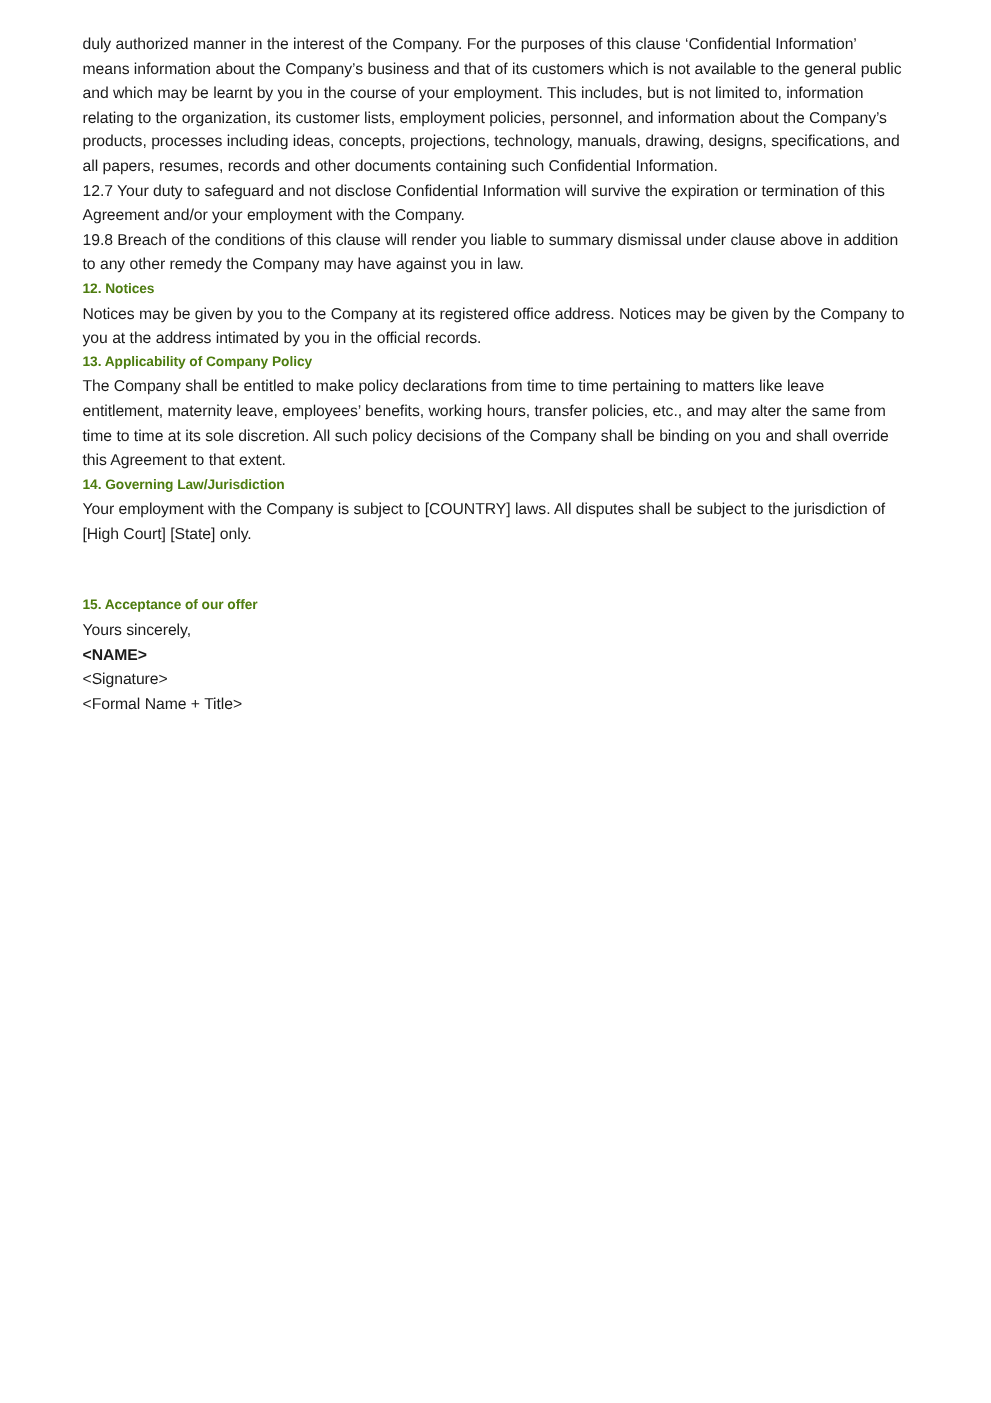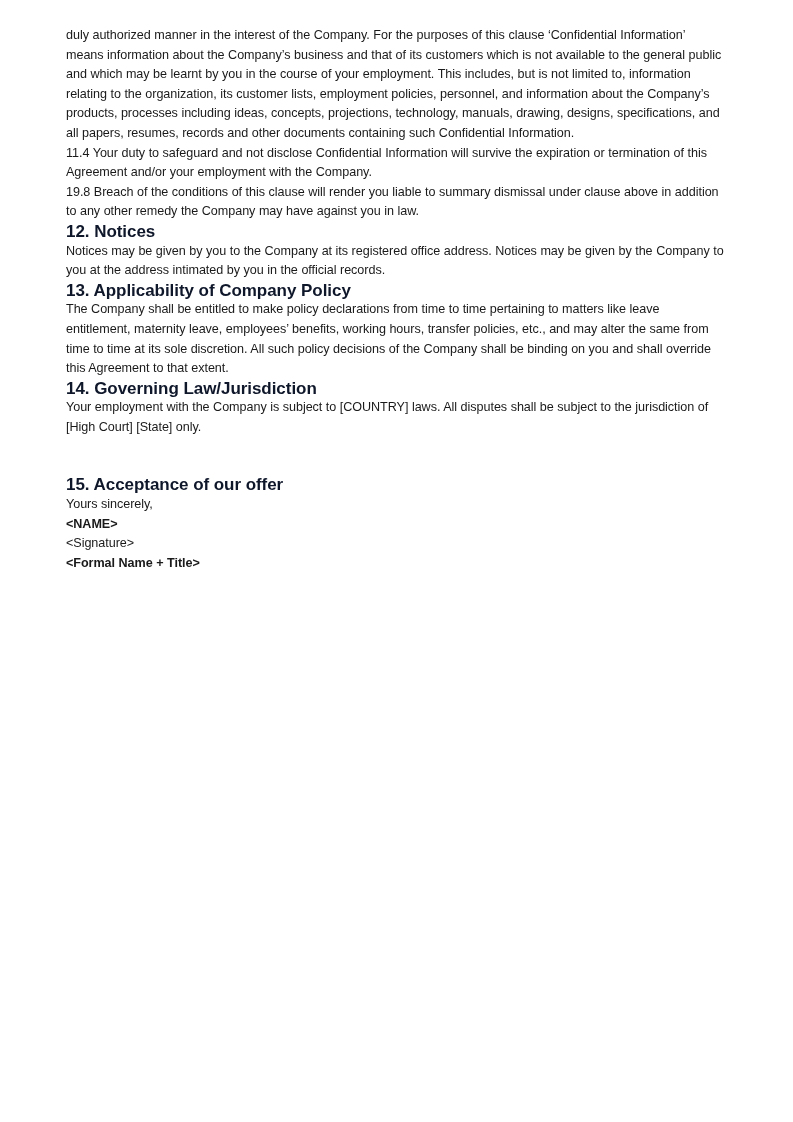--- a/index.html
+++ b/index.html
@@ -31,48 +31,48 @@
     font-size: 12.6px;
     line-height: 19.6px;
     color: #1a1a1a;
     text-align: left;
     letter-spacing: -0.05px;
     word-spacing: 0.1px;
   }
   .gap-para { margin-top: 11px; }
   h2.heading {
     margin: 0;
-    font-size: 17px;
+    font-size: 11px;
     line-height: 19.6px;
     font-weight: bold;
-    color: #0f172a;
+    color: #4d7c0f;
     letter-spacing: -0.05px;
   }
   .heading-block { margin-top: 40px; }
   .heading-block.tight { margin-top: 38px; }
   .after-heading { margin-top: 9px; }
   .closing-block { margin-top: 46px; }
   .signoff-block { margin-top: 37px; }
   .name-block {
     margin-top: 50px;
     font-weight: bold;
   }
   .sig-block { margin-top: 35px; }
-  .formal-block { margin-top: 34px; font-weight: bold; }
+  .formal-block { margin-top: 34px; }
 </style>
 </head>
 <body>
 
 <div class="page">
   <div class="doc-body">
 
     <p class="para">duly authorized manner in the interest of the Company. For the purposes of this clause ‘Confidential Information’ means information about the Company’s business and that of its customers which is not available to the general public and which may be learnt by you in the course of your employment. This includes, but is not limited to, information relating to the organization, its customer lists, employment policies, personnel, and information about the Company’s products, processes including ideas, concepts, projections, technology, manuals, drawing, designs, specifications, and all papers, resumes, records and other documents containing such Confidential Information.</p>
 
 
-    <p class="para gap-para">11.4 Your duty to safeguard and not disclose Confidential Information will survive the expiration or termination of this Agreement and/or your employment with the Company.</p>
+    <p class="para gap-para">12.7 Your duty to safeguard and not disclose Confidential Information will survive the expiration or termination of this Agreement and/or your employment with the Company.</p>
 
     <p class="para gap-para">19.8 Breach of the conditions of this clause will render you liable to summary dismissal under clause above in addition to any other remedy the Company may have against you in law.</p>
 
     <h2 class="heading heading-block">12. Notices</h2>
     <p class="para after-heading">Notices may be given by you to the Company at its registered office address. Notices may be given by the Company to you at the address intimated by you in the official records.</p>
 
     <h2 class="heading heading-block">13. Applicability of Company Policy</h2>
     <p class="para after-heading">The Company shall be entitled to make policy declarations from time to time pertaining to matters like leave entitlement, maternity leave, employees’ benefits, working hours, transfer policies, etc., and may alter the same from time to time at its sole discretion. All such policy decisions of the Company shall be binding on you and shall override this Agreement to that extent.</p>
 
     <h2 class="heading heading-block">14. Governing Law/Jurisdiction</h2>

